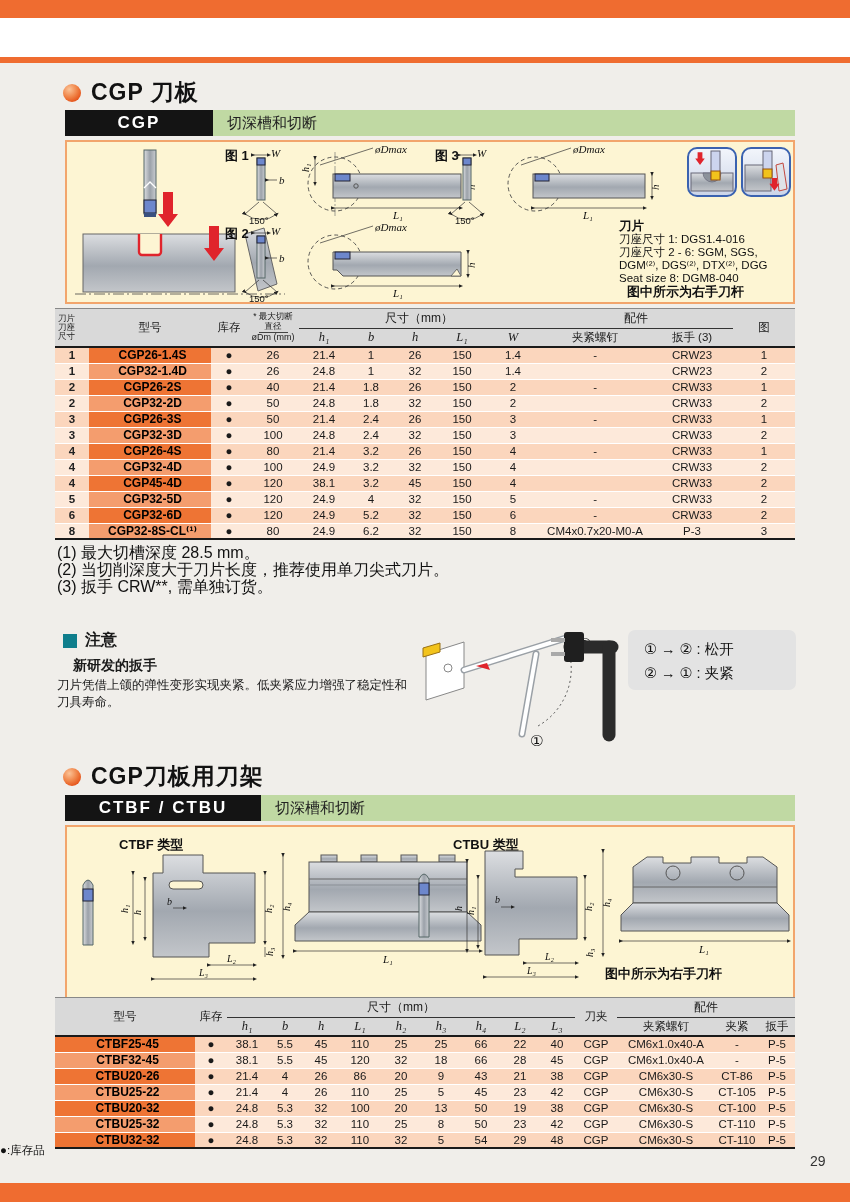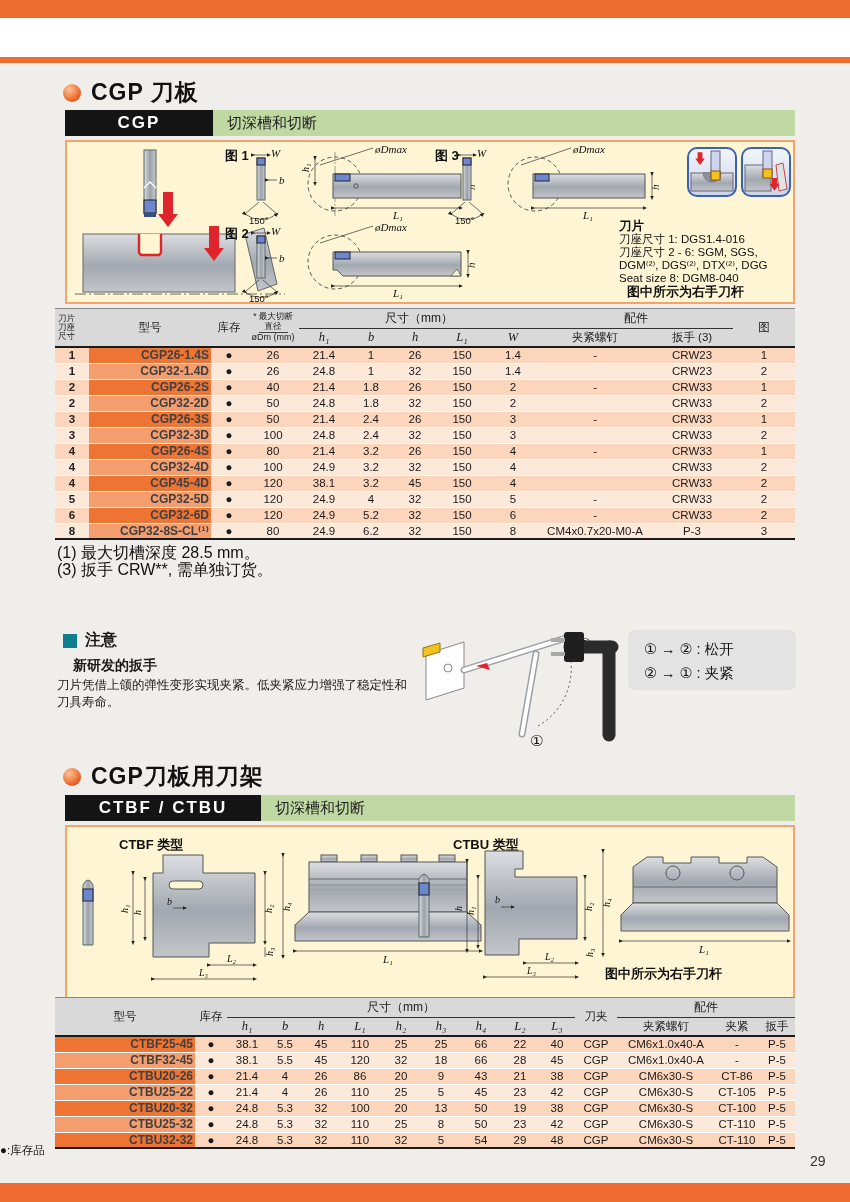--- a/index.html
+++ b/index.html
@@ -48,21 +48,21 @@
   thead th[rowspan] { border-bottom:2px solid #1a1a1a; }
   thead .dimh { font-style:italic; font-family:"Liberation Serif",serif; font-size:12.5px; }
   .th-seat { font-size:8.5px; line-height:9px; text-align:left; white-space:pre-line; padding-left:3px; }
   .th-dia  { font-size:8.5px; line-height:9.5px; padding:0 2px; }
   .th-dia .dia2 { border-bottom:1px solid #444; display:inline-block; padding:0 6px 1px; }
   .th-dia .dia3 { font-size:9px; }
   tbody td { text-align:center; height:16px; padding:0 2px; border-bottom:1px solid #fff; }
   tbody tr:last-child td { border-bottom:2px solid #1a1a1a; }
   tbody .rd td { background:#fbd6bd; }
   tbody .rl td { background:#fde9da; }
-  tbody td.model { text-align:right; padding-left:7px; color:#404040; font-weight:bold; font-size:12px; }
+  tbody td.model { text-align:center; padding-left:7px; color:#000000; font-weight:bold; font-size:12px; }
   tbody .rd td.model { background:#ee7434; }
   tbody .rl td.model { background:#f49d6e; }
   tbody td.seat { font-weight:bold; color:#222; }
 
   .footnotes { font-size:16px; line-height:17px; color:#111; }
 
   .notice-head { display:flex; align-items:center; gap:8px; }
   .teal-sq { width:14px; height:14px; background:#0f7e8c; }
   .notice-head span { font-size:16px; font-weight:bold; }
   .notice-sub { font-weight:bold; font-size:14px; }
@@ -446,20 +446,21 @@
         <td data-name="cell">8</td>
         <td data-name="cell">CM4x0.7x20-M0-A</td>
         <td data-name="cell">P-3</td>
         <td data-name="cell">3</td>
       </tr>
     </tbody>
 </table>
 
 <div class="abs footnotes" style="left:57px; top:544px;" data-name="footnotes-block">
   <div data-name="footnote">(1) 最大切槽深度 28.5 mm。</div>
+  <div data-name="footnote">(2) 当切削深度大于刀片长度，推荐使用单刀尖式刀片。</div>
   <div data-name="footnote">(3) 扳手 CRW**, 需单独订货。</div>
 </div>
 
 <div class="abs notice-head" style="left:63px; top:630px;" data-name="notice-heading-row">
   <div class="teal-sq" data-name="teal-square-icon"></div>
   <span data-name="notice-heading">注意</span>
 </div>
 <div class="abs notice-sub" style="left:57px; top:657px;margin-left:16px;" data-name="notice-subheading">新研发的扳手</div>
 <div class="abs notice-body" style="left:57px; top:677px;" data-name="notice-body">刀片凭借上颌的弹性变形实现夹紧。低夹紧应力增强了稳定性和刀具寿命。</div>
 

